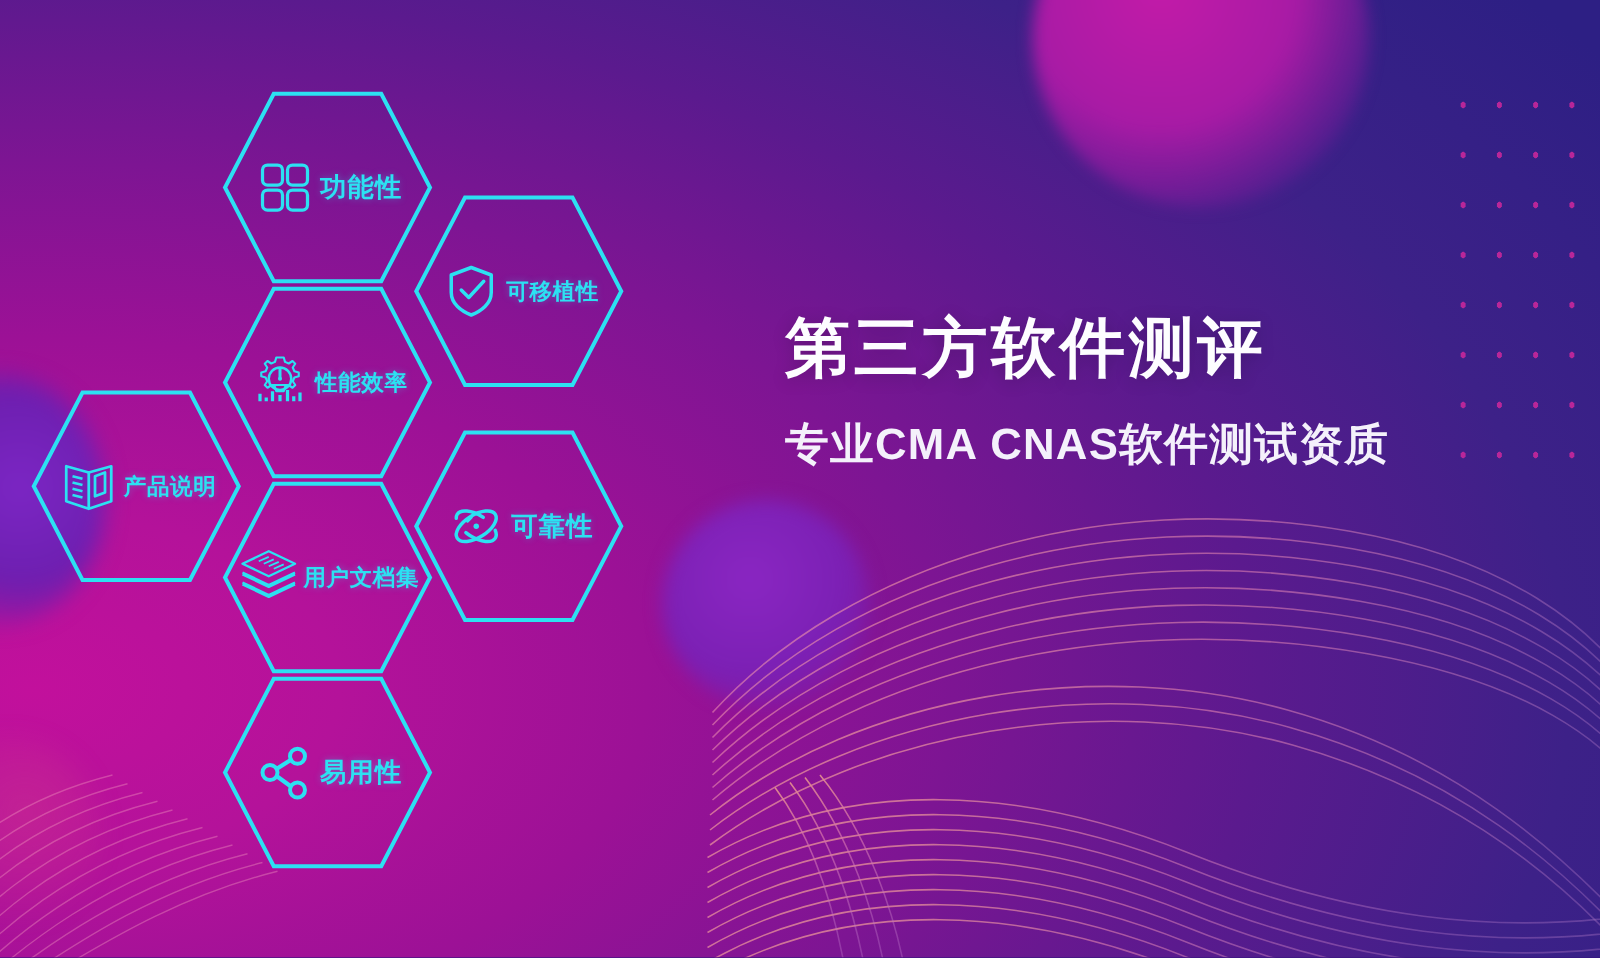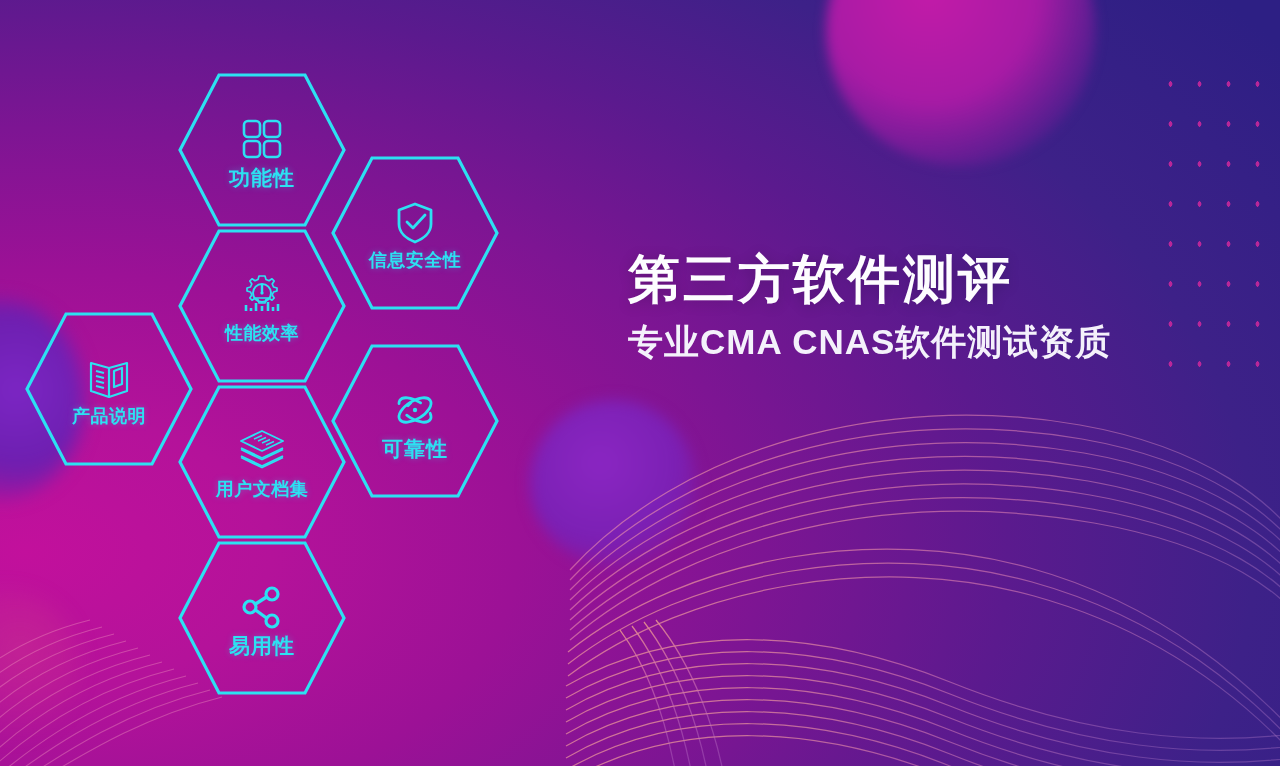--- a/index.html
+++ b/index.html
@@ -71,21 +71,21 @@
   }
   .hex {
     position:absolute;
     width:170px;
     height:156px;
   }
   .hex svg { position:absolute; left:0; top:0; width:170px; height:156px; }
   .hex .hx-inner {
     position:absolute; left:0; top:0;
     width:170px; height:156px;
-    display:flex; flex-direction:column;
+    display:flex; flex-direction:row;
     align-items:center; justify-content:center;
     gap:2px;
   }
   .hex .hx-icon {
     width:52px; height:52px;
     display:flex; align-items:center; justify-content:center;
   }
   .hex .hx-icon svg { position:static; width:48px; height:48px; }
   .hex .hx-label {
     color:#2ce1f2;
@@ -107,21 +107,21 @@
   #title-main {
     color:#fdfdff;
     font-size:52px;
     font-weight:700;
     letter-spacing:3px;
     line-height:1.05;
     white-space:nowrap;
     text-shadow:0 2px 14px rgba(0,0,0,.18);
   }
   #title-sub {
-    margin-top:16px;
+    margin-top:30px;
     color:#f4f1fb;
     font-size:35px;
     font-weight:700;
     letter-spacing:1px;
     line-height:1.1;
     white-space:nowrap;
   }
 </style>
 </head>
 <body>
@@ -212,21 +212,21 @@
       <svg viewBox="0 0 170 156">
         <polygon points="42,3 128,3 167,78 128,153 42,153 3,78" fill="none" stroke="#2ce1f2" stroke-width="3.2"></polygon>
       </svg>
       <div class="hx-inner">
         <div class="hx-icon">
           <svg viewBox="0 0 48 48" fill="none" stroke="#2ce1f2" stroke-width="2.8" stroke-linecap="round" stroke-linejoin="round">
             <path d="M24,5 L40,11 V25 C40,34 32,40 24,43 C16,40 8,34 8,25 V11 Z"></path>
             <path d="M16,23 L22,29 L34,16"></path>
           </svg>
         </div>
-        <div class="hx-label">信息安全性</div>
+        <div class="hx-label">可移植性</div>
       </div>
     </div>
 
     <div class="hex sm" style="left:177px; top:228px;text-align:center;">
       <svg viewBox="0 0 170 156">
         <polygon points="42,3 128,3 167,78 128,153 42,153 3,78" fill="none" stroke="#2ce1f2" stroke-width="3.2"></polygon>
       </svg>
       <div class="hx-inner">
         <div class="hx-icon">
           <svg viewBox="0 0 48 48" fill="none" stroke="#2ce1f2" stroke-width="2" stroke-linecap="round">

